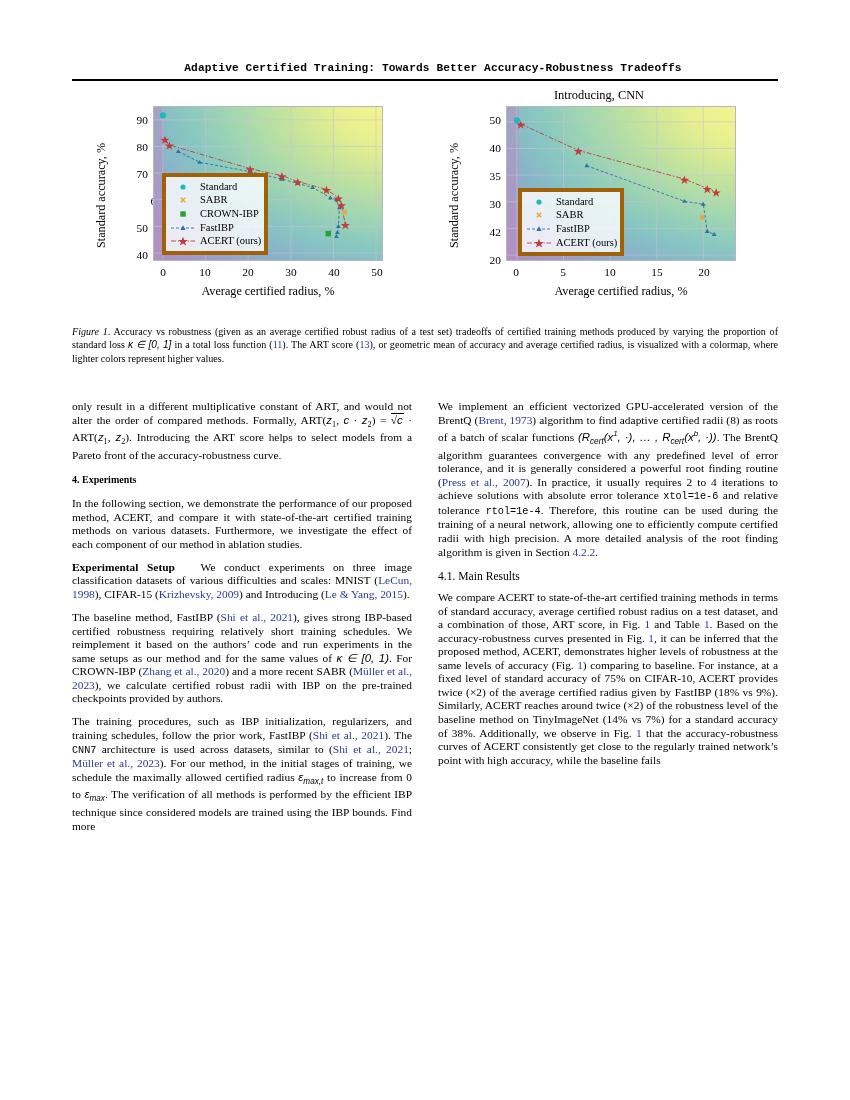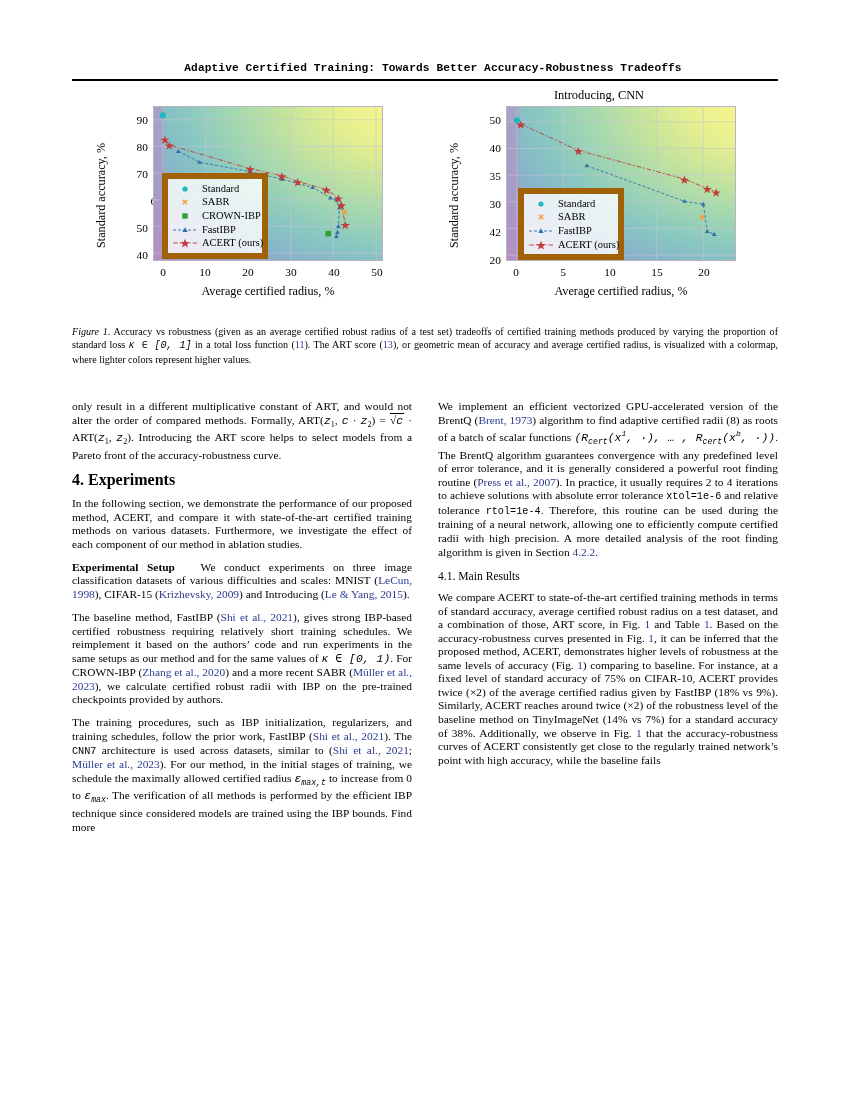--- a/index.html
+++ b/index.html
@@ -67,21 +67,21 @@
   .panel.left  .xlab{left:73px;top:196px;width:230px;}
   .panel.right .xlab{left:80px;top:196px;width:230px;}
 
   .ytick{position:absolute;font-size:11.4px;text-align:right;width:30px;}
   .xtick{position:absolute;font-size:11.4px;text-align:center;width:30px;}
 
   
   .legend{
     position:absolute;
     background:rgba(255,255,255,.80);
-    border:6px solid #a16207;
+    border:4px solid #a16207;
     box-sizing:border-box;
     padding:3px 5px 3px 4px;
   }
   .panel.left  .legend{left:82px;top:85px;width:106px;}
   .panel.right .legend{left:92px;top:100px;width:106px;}
   .legend-row{
     display:flex;align-items:center;height:13.6px;
     font-size:10.5px;font-family:"Liberation Serif", serif;
   }
   .legend-key{width:26px;height:12px;position:relative;margin-right:4px;flex:0 0 26px;}
@@ -100,28 +100,28 @@
   
   .col{
     position:absolute;top:400px;width:340px;
     font-size:11.4px;line-height:13.55px;text-align:justify;
     hyphens:auto;
   }
   .col.left{left:72px;}
   .col.right{left:438px;}
   .col p{margin:0 0 9.5px 0;text-indent:0;}
   .col h2{
-    font-size:16px;font-weight:bold;margin:7px 0 9px 0;line-height:16px;
+    font-size:10px;font-weight:bold;margin:7px 0 9px 0;line-height:16px;
   }
   .col h3{
     font-size:11.6px;font-weight:normal;margin:11px 0 7px 0;line-height:14px;
   }
   .runin{font-weight:bold;}
   .mono{font-family:"Liberation Mono", monospace;font-size:10.2px;}
-  .mathi{font-style:italic;font-family:Liberation Mono, monospace;}
+  .mathi{font-style:italic;font-family:Liberation Sans, sans-serif;}
   sub{font-size:.72em;}
   .sqrt{border-top:1px solid #000;padding:0 1px 0 0;}
 </style>
 </head>
 <body>
 
 <div class="page">
 
   <div class="runhead">Adaptive Certified Training: Towards Better Accuracy-Robustness Tradeoffs</div>
   <div class="runrule"></div>

